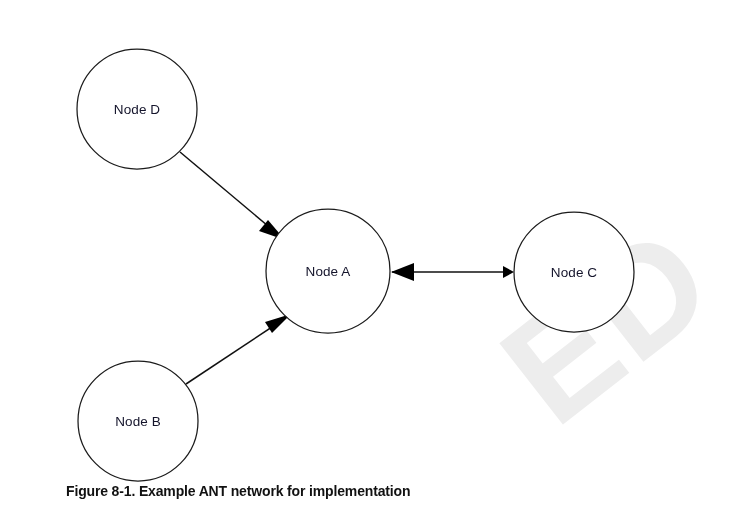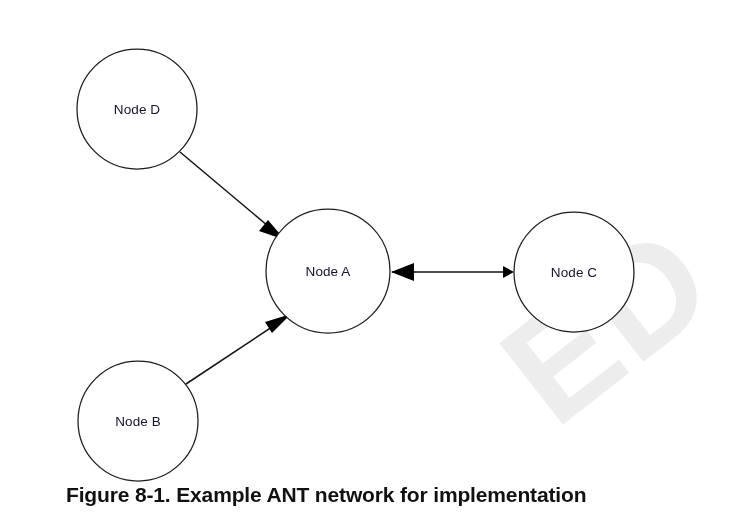--- a/index.html
+++ b/index.html
@@ -83,21 +83,21 @@
     white-space: nowrap;
     user-select: none;
   }
 
   .figure-caption {
     position: absolute;
     left: 66px;
     top: 483px;
     width: 620px;
     font-family: "Liberation Sans", sans-serif;
-    font-size: 21px;
+    font-size: 14px;
     font-weight: bold;
     color: #111111;
     letter-spacing: -0.15px;
     white-space: nowrap;
   }
 </style>
 </head>
 <body>
 
 <div id="figure-root">

